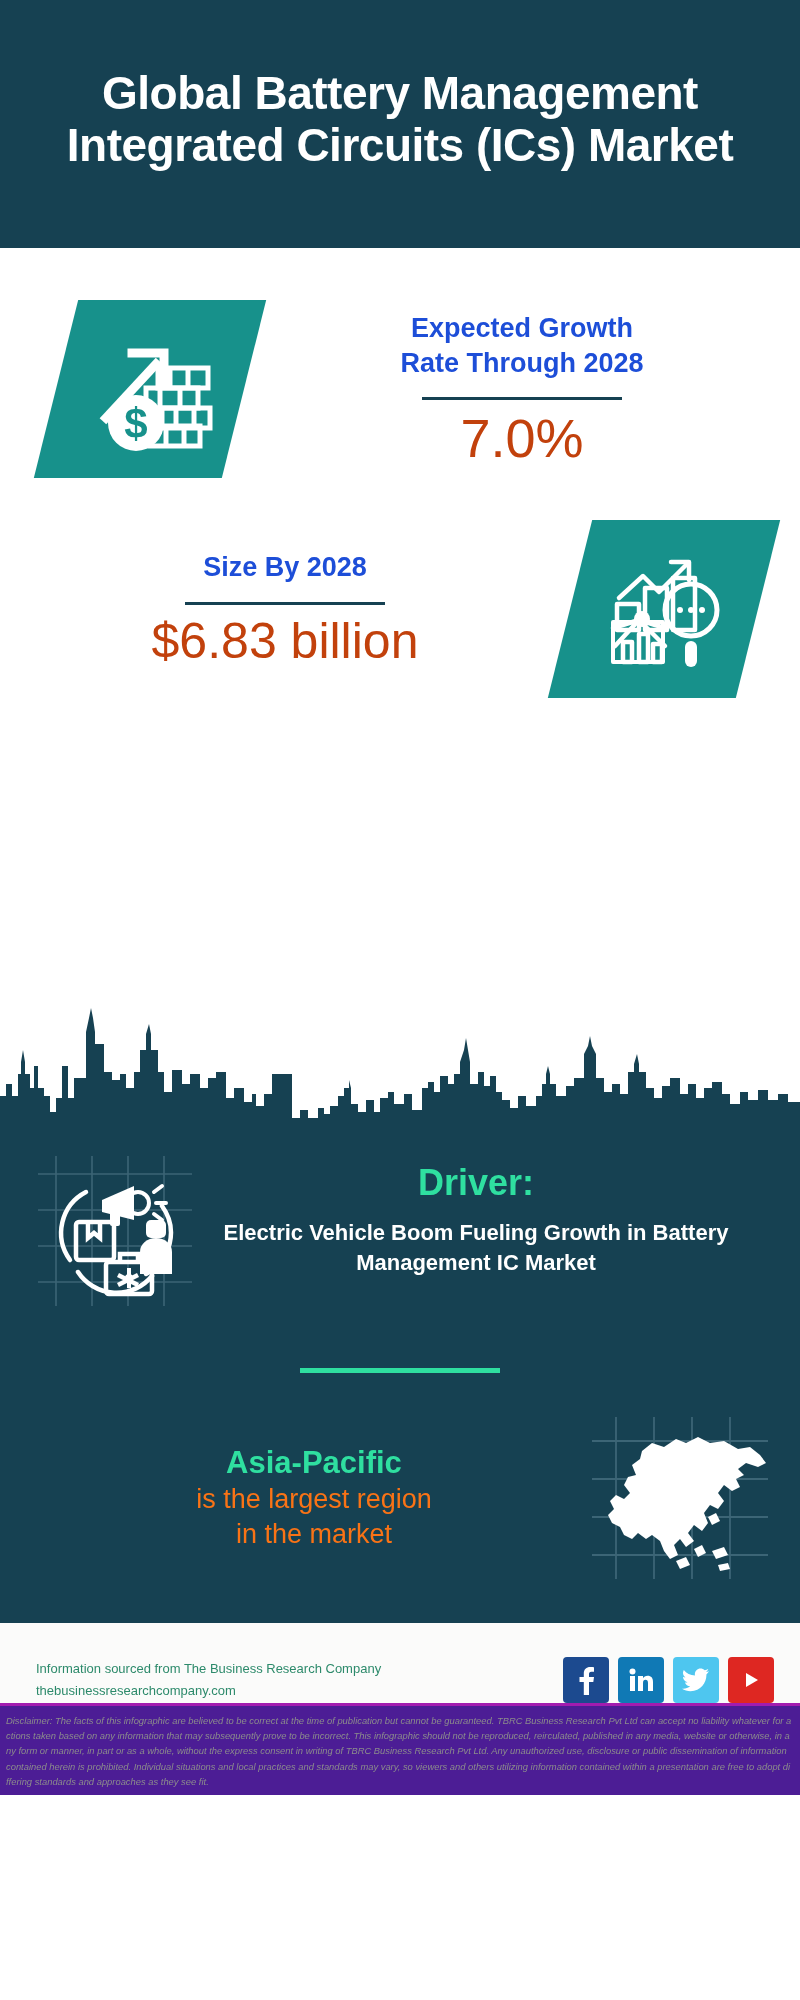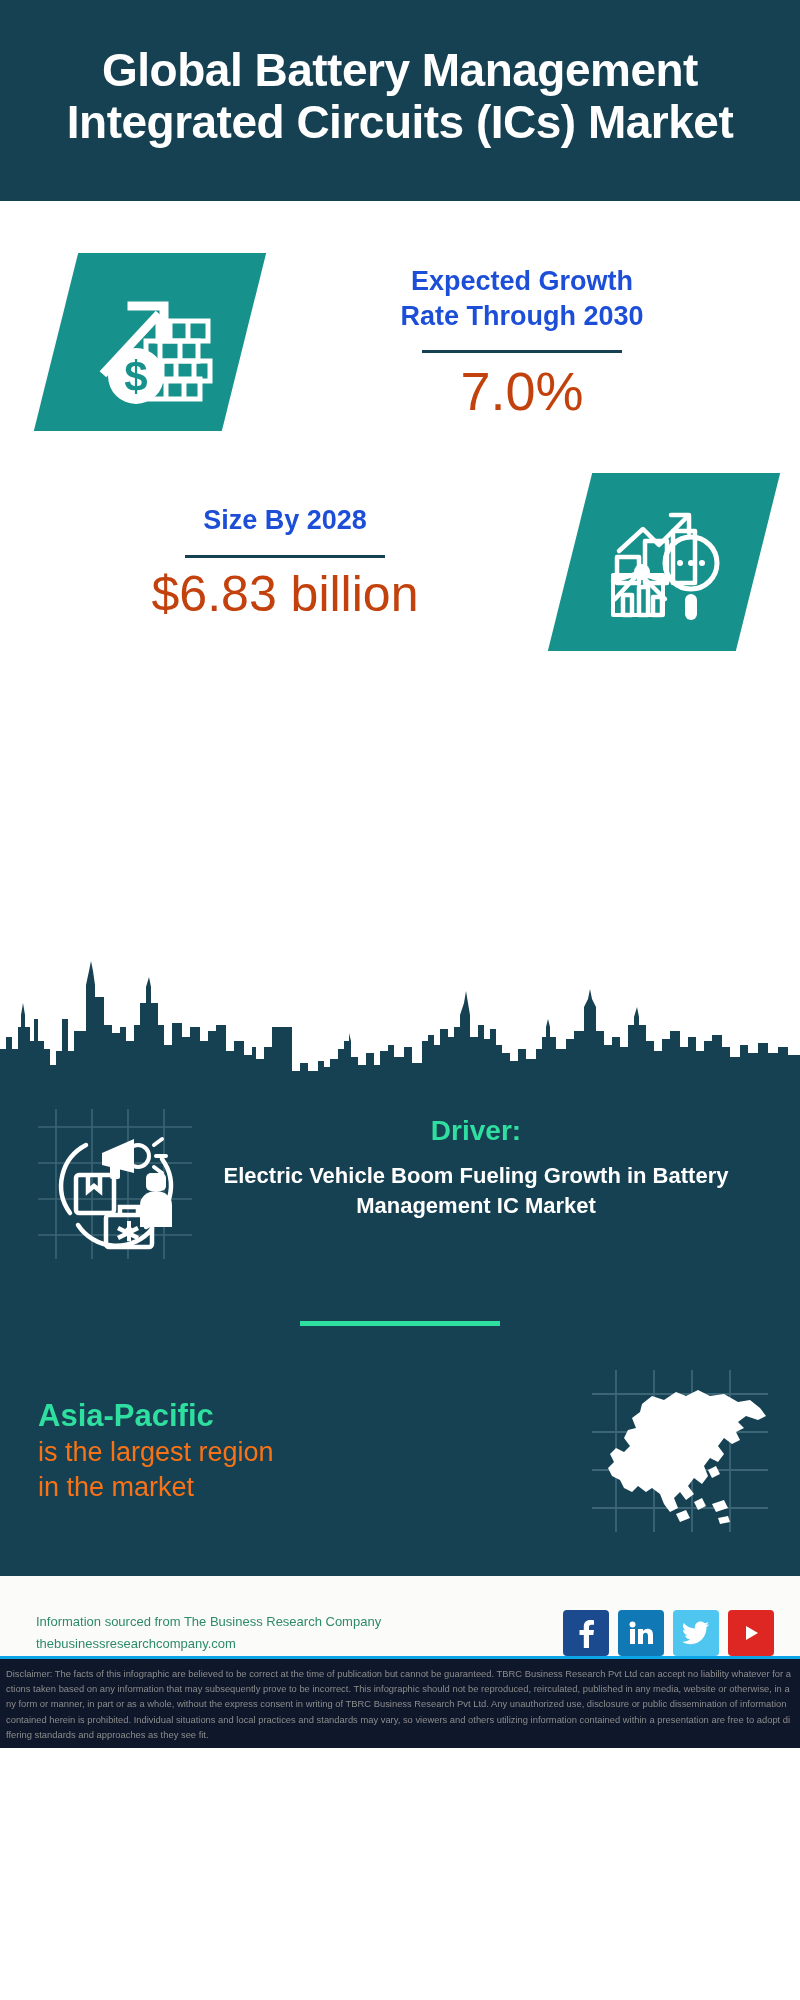--- a/index.html
+++ b/index.html
@@ -18,21 +18,21 @@
     width: 800px;
     height: 2000px;
     position: relative;
     background: #ffffff;
     box-sizing: border-box;
   }
 
   
   .header {
     background: #164152;
-    height: 201px;
+    height: 248px;
     display: flex;
     align-items: center;
     justify-content: center;
     padding: 6px 40px 14px 40px;
     box-sizing: border-box;
   }
   .header-title {
     color: #ffffff;
     font-size: 46px;
     font-weight: bold;
@@ -128,21 +128,21 @@
     width: 160px;
     height: 160px;
   }
   .driver-text {
     flex: 1;
     text-align: center;
     padding: 12px 18px 0 10px;
   }
   .driver-heading {
     color: #2fdfa0;
-    font-size: 28px;
+    font-size: 36px;
     font-weight: bold;
     margin-bottom: 14px;
   }
   .driver-body {
     color: #ffffff;
     font-size: 22px;
     font-weight: bold;
     line-height: 1.35;
   }
 
@@ -153,21 +153,21 @@
     margin: 58px auto 0 auto;
   }
 
   .region-row {
     display: flex;
     align-items: center;
     padding: 40px 30px 40px 20px;
   }
   .region-text {
     flex: 1;
-    text-align: left;
+    text-align: center;
     padding-left: 18px;
   }
   .region-name {
     color: #2fdfa0;
     font-size: 31px;
     font-weight: bold;
     line-height: 1.25;
   }
   .region-desc {
     color: #f97316;
@@ -208,23 +208,24 @@
     align-items: center;
     justify-content: center;
   }
   .fb { background: #1c4a8f; }
   .li { background: #1079b5; }
   .tw { background: #4ec6ef; }
   .yt { background: #de2722; }
 
   
   .disclaimer-wrap {
-    background: #0f172a;
-    border-top: 3px solid #0ea5e9;
+    background: #4c1d95;
+    border-top: 3px solid #a21caf;
     padding: 7px 8px 6px 6px;
+    font-style: italic;
   }
   .disclaimer {
     color: #8c8c8c;
     font-size: 9.4px;
     line-height: 1.62;
     text-align: left;
     word-break: break-all;
   }
 </style>
 </head>
@@ -259,21 +260,21 @@
             <line x1="82" y1="100" x2="82" y2="120"></line>
             <line x1="100" y1="100" x2="100" y2="120"></line>
           </g>
 
           <circle cx="52" cy="97" r="28" fill="#ffffff"></circle>
           <text x="52" y="112" font-family="Liberation Sans, sans-serif" font-size="42" font-weight="bold" fill="#17918b" text-anchor="middle">$</text>
         </svg>
       </div>
       <div class="stat-text">
         <div class="stat-label">Expected Growth</div>
-        <div class="stat-label">Rate Through 2030</div>
+        <div class="stat-label">Rate Through 2028</div>
         <div class="stat-rule"></div>
         <div class="stat-value">7.0%</div>
       </div>
     </div>
 
     <div class="stat-row size">
       <div class="stat-text">
         <div class="stat-label">Size By 2028</div>
         <div class="stat-rule"></div>
         <div class="stat-value size-value">$6.83 billion</div>

